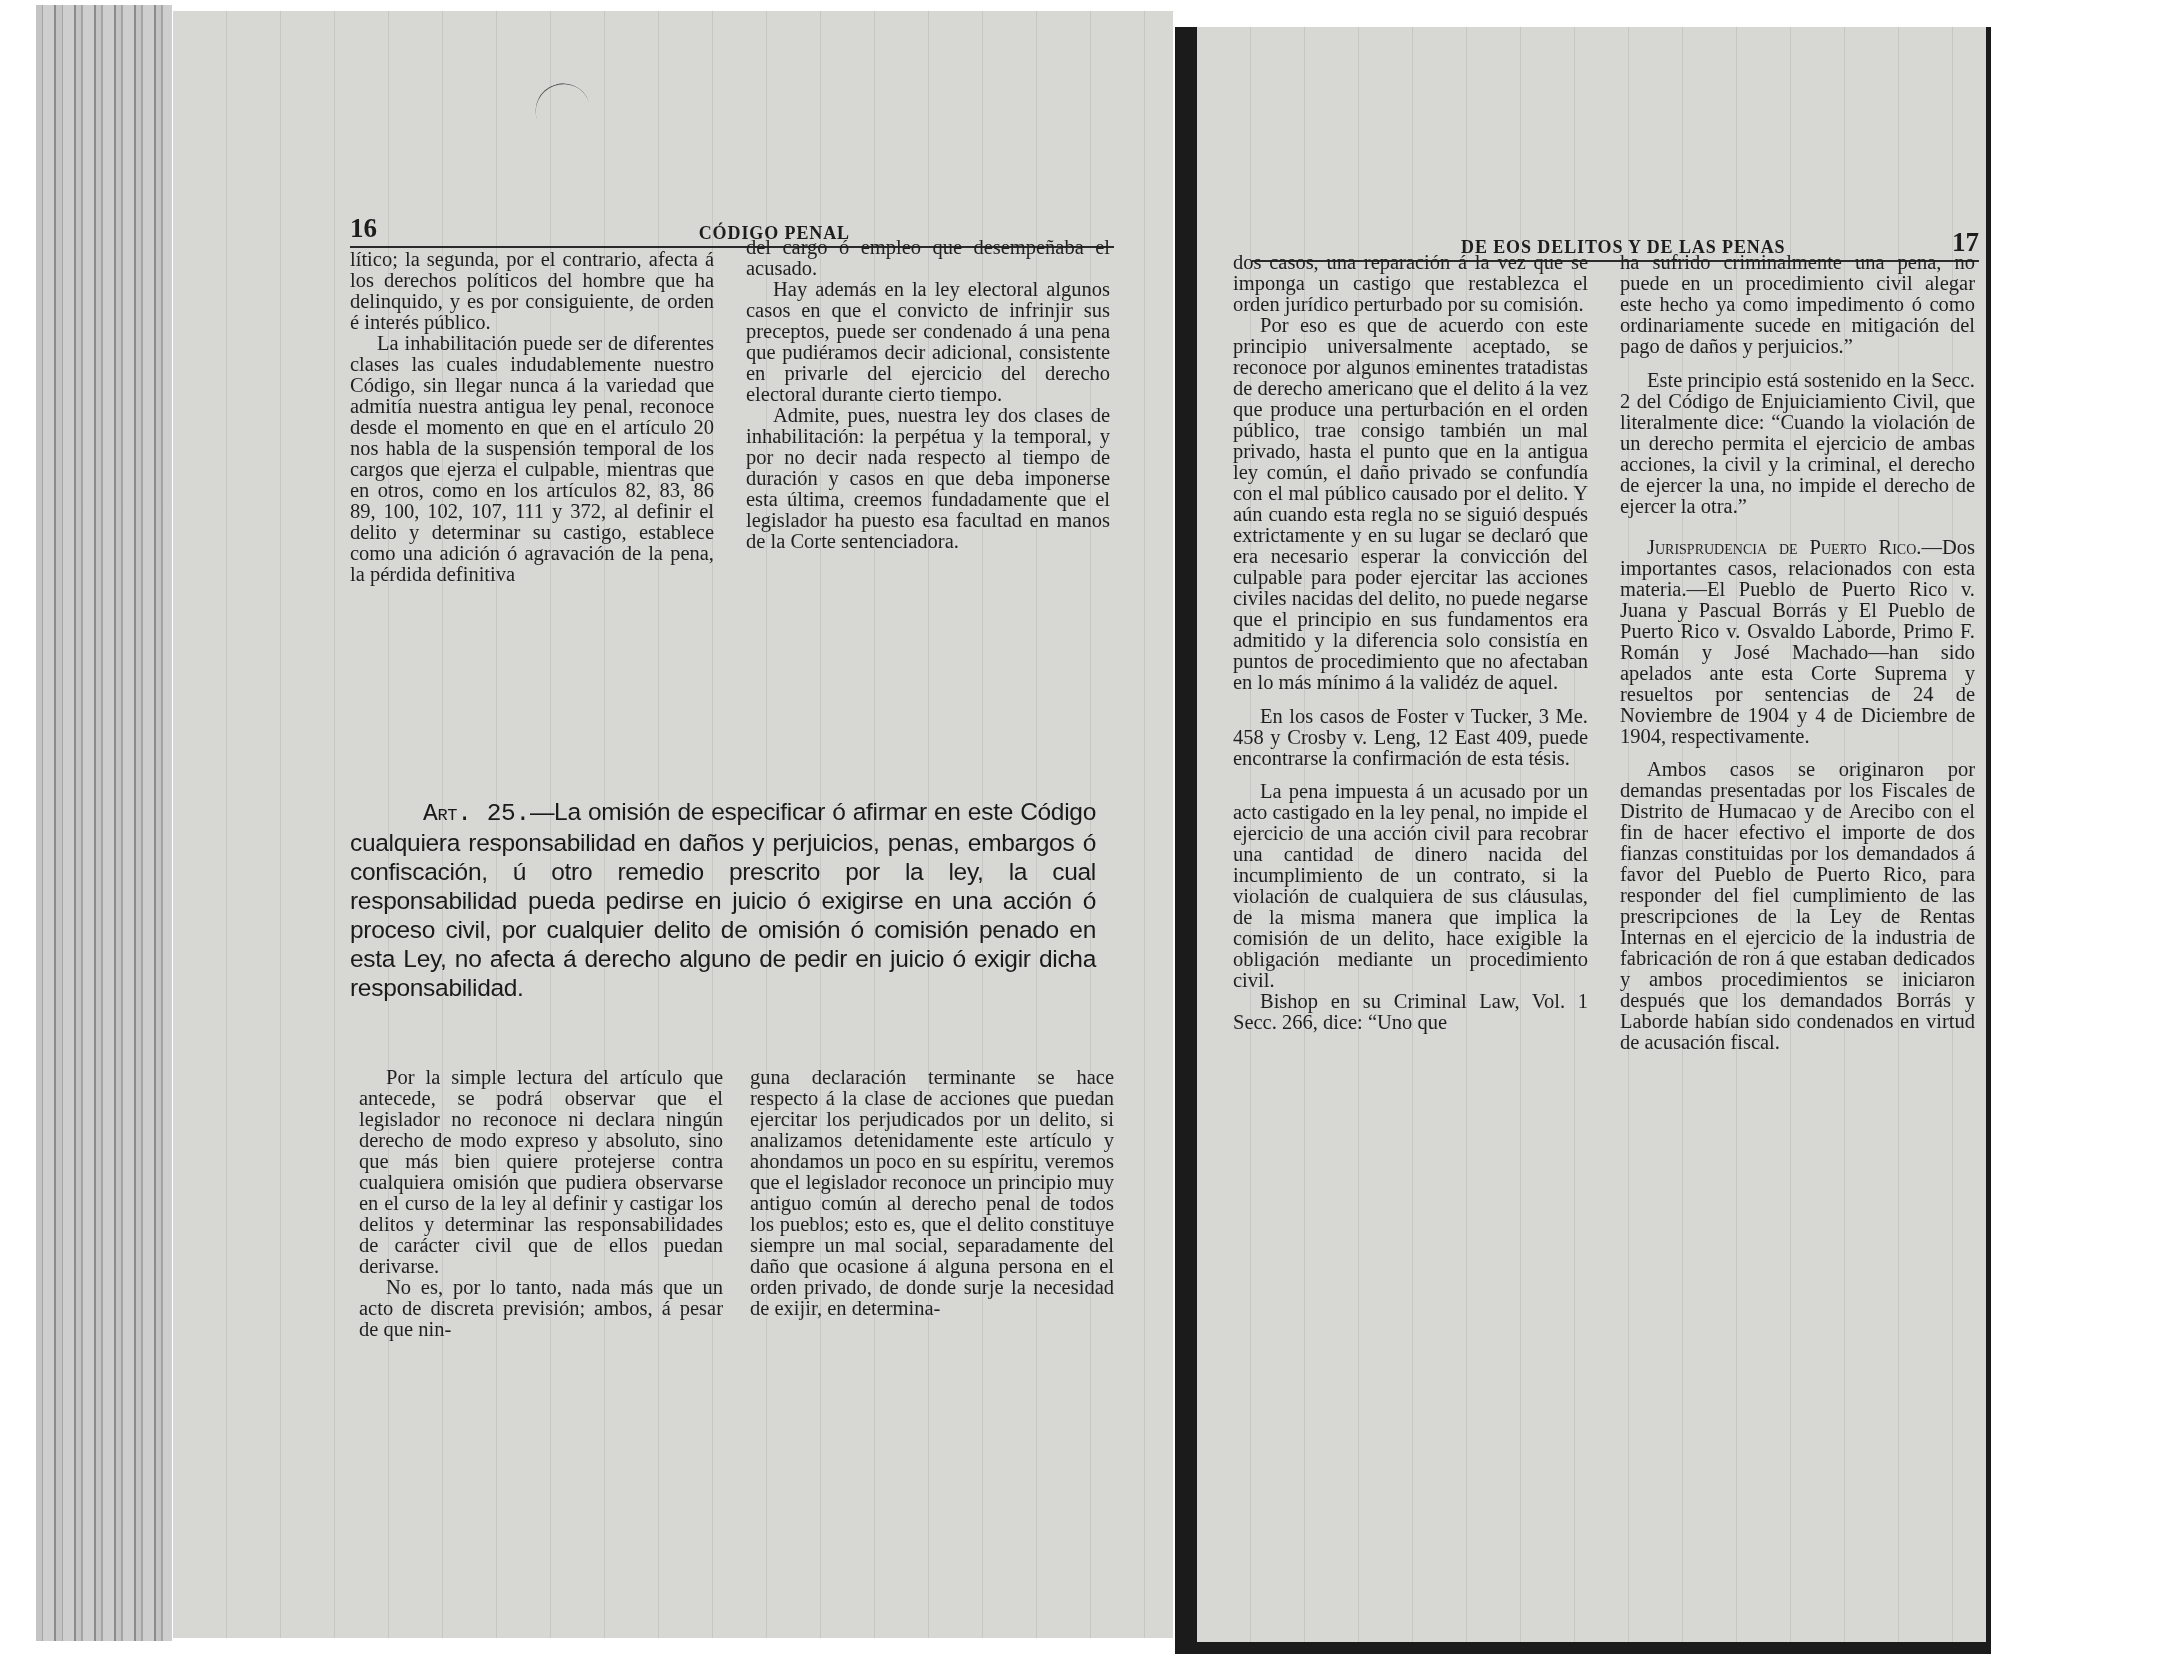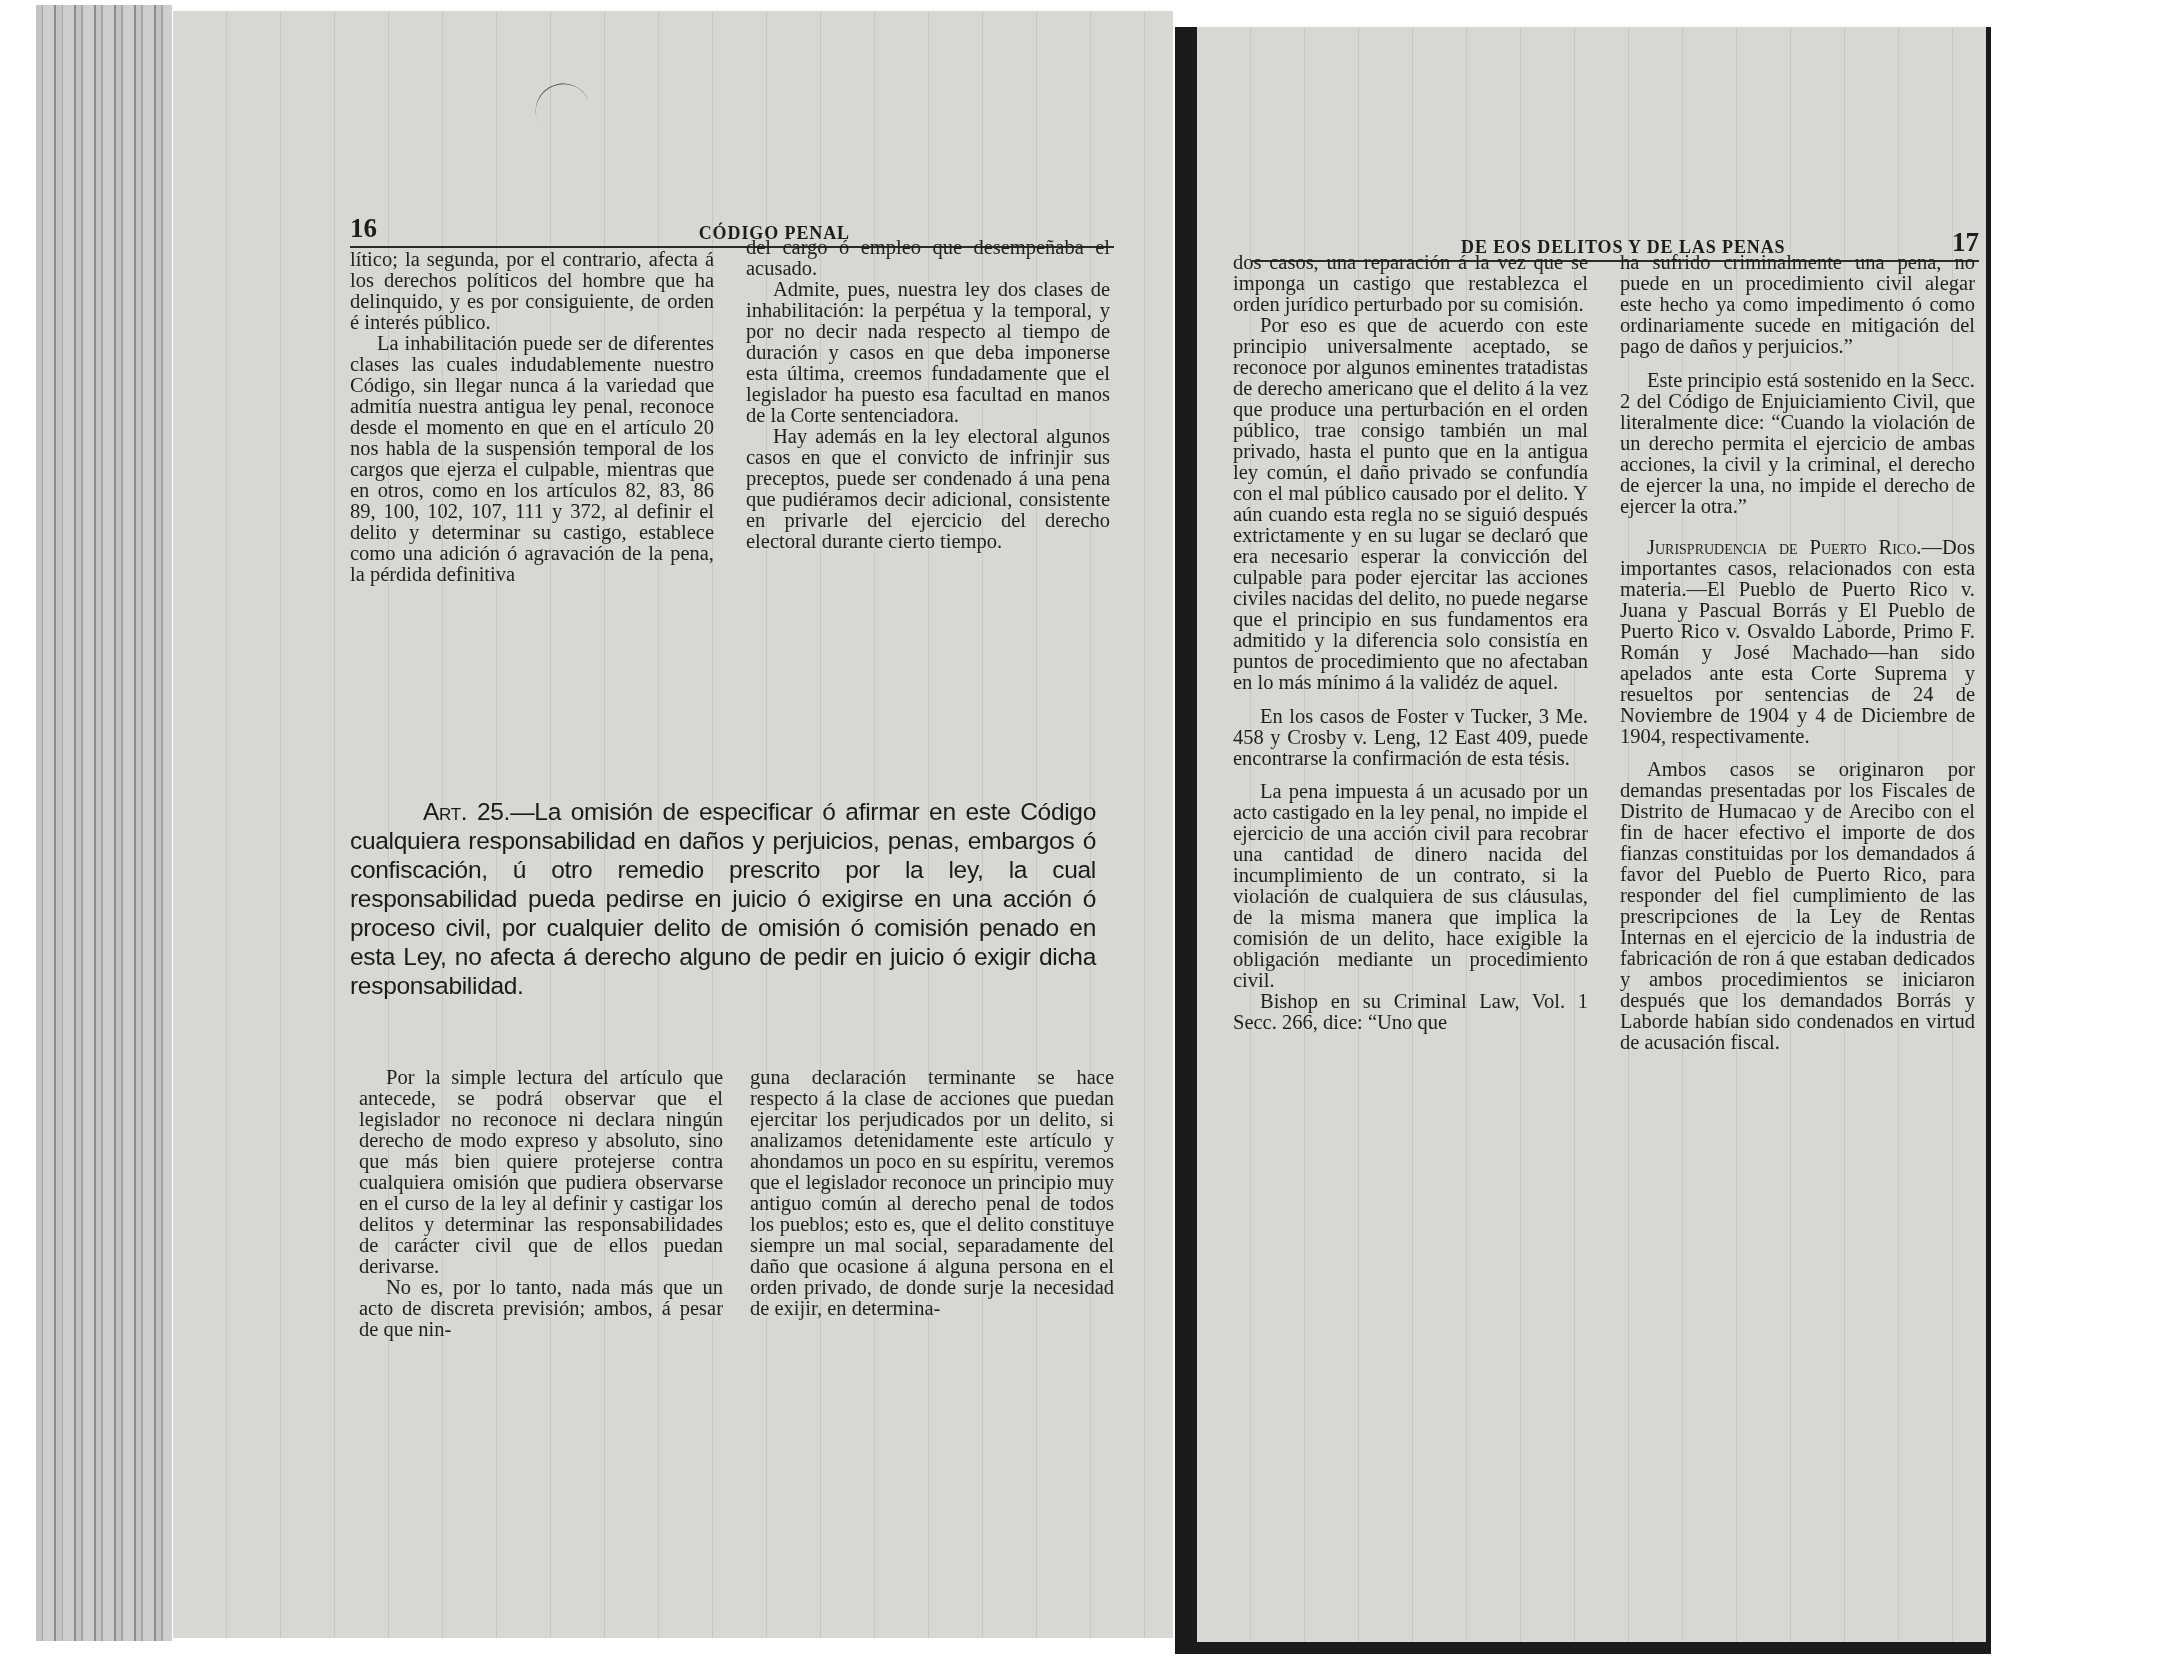--- a/index.html
+++ b/index.html
@@ -40,21 +40,21 @@
     .col p { margin: 0; text-indent: 27px; }
     .col p.noindent { text-indent: 0; }
     .col p.gap { margin-top: 12.7px; }
     .article {
       position: absolute; left: 177px; top: 786px; width: 746px;
       font-family: "Liberation Sans Narrow", "Liberation Sans", sans-serif;
       font-size: 24.5px; line-height: 29px; color: #1a1a1a;
       text-align: justify; letter-spacing: -0.3px;
     }
     .article p { margin: 0; text-indent: 73px; }
-    .art-label { font-variant: small-caps; font-family: Liberation Sans, sans-serif; }
+    .art-label { font-variant: small-caps; font-family: Liberation Mono, monospace; }
     .smallcaps { font-variant: small-caps; }
     .pencil {
       position: absolute; left: 359px; top: 73px; width: 55px; height: 33px;
       border-top: 1.8px solid #555; border-radius: 55px 55px 0 0; transform: rotate(-20deg);
     }
   </style>
 </head>
 <body>
 
 <div class="spread"></div>
@@ -67,22 +67,22 @@
     <span class="head-title" style="margin-right:264px;">CÓDIGO PENAL</span>
   </div>
 
   <div class="col" style="left:177px; top:238px;">
     <p class="noindent">lítico; la segunda, por el contrario, afecta á los derechos políticos del hombre que ha delinquido, y es por consiguiente, de orden é interés público.</p>
     <p>La inhabilitación puede ser de diferentes clases las cuales indudablemente nuestro Código, sin llegar nunca á la variedad que admitía nuestra antigua ley penal, reconoce desde el momento en que en el artículo 20 nos habla de la suspensión temporal de los cargos que ejerza el culpable, mientras que en otros, como en los artículos 82, 83, 86 89, 100, 102, 107, 111 y 372, al definir el delito y determinar su castigo, establece como una adición ó agravación de la pena, la pérdida definitiva</p>
   </div>
 
   <div class="col" style="left:573px; top:226px;">
     <p class="noindent">del cargo ó empleo que desempeñaba el acusado.</p>
+    <p>Hay además en la ley electoral algunos casos en que el convicto de infrinjir sus preceptos, puede ser condenado á una pena que pudiéramos decir adicional, consistente en privarle del ejercicio del derecho electoral durante cierto tiempo.</p>
     <p>Admite, pues, nuestra ley dos clases de inhabilitación: la perpétua y la temporal, y por no decir nada respecto al tiempo de duración y casos en que deba imponerse esta última, creemos fundadamente que el legislador ha puesto esa facultad en manos de la Corte sentenciadora.</p>
-    <p>Hay además en la ley electoral algunos casos en que el convicto de infrinjir sus preceptos, puede ser condenado á una pena que pudiéramos decir adicional, consistente en privarle del ejercicio del derecho electoral durante cierto tiempo.</p>
   </div>
 
   <div class="article">
     <p><span class="art-label">Art. 25.</span><span>—La omisión de especificar ó afirmar en este Código cualquiera responsabilidad en daños y perjuicios, penas, embargos ó confiscación, ú otro remedio prescrito por la ley, la cual responsabilidad pueda pedirse en juicio ó exigirse en una acción ó proceso civil, por cualquier delito de omisión ó comisión penado en esta Ley, no afecta á derecho alguno de pedir en juicio ó exigir dicha responsabilidad.</span></p>
   </div>
 
   <div class="col" style="left:186px; top:1056px;">
     <p>Por la simple lectura del artículo que antecede, se podrá observar que el legislador no reconoce ni declara ningún derecho de modo expreso y absoluto, sino que más bien quiere protejerse contra cualquiera omisión que pudiera observarse en el curso de la ley al definir y castigar los delitos y determinar las responsabilidades de carácter civil que de ellos puedan derivarse.</p>
     <p>No es, por lo tanto, nada más que un acto de discreta previsión; ambos, á pesar de que nin-</p>
   </div>

